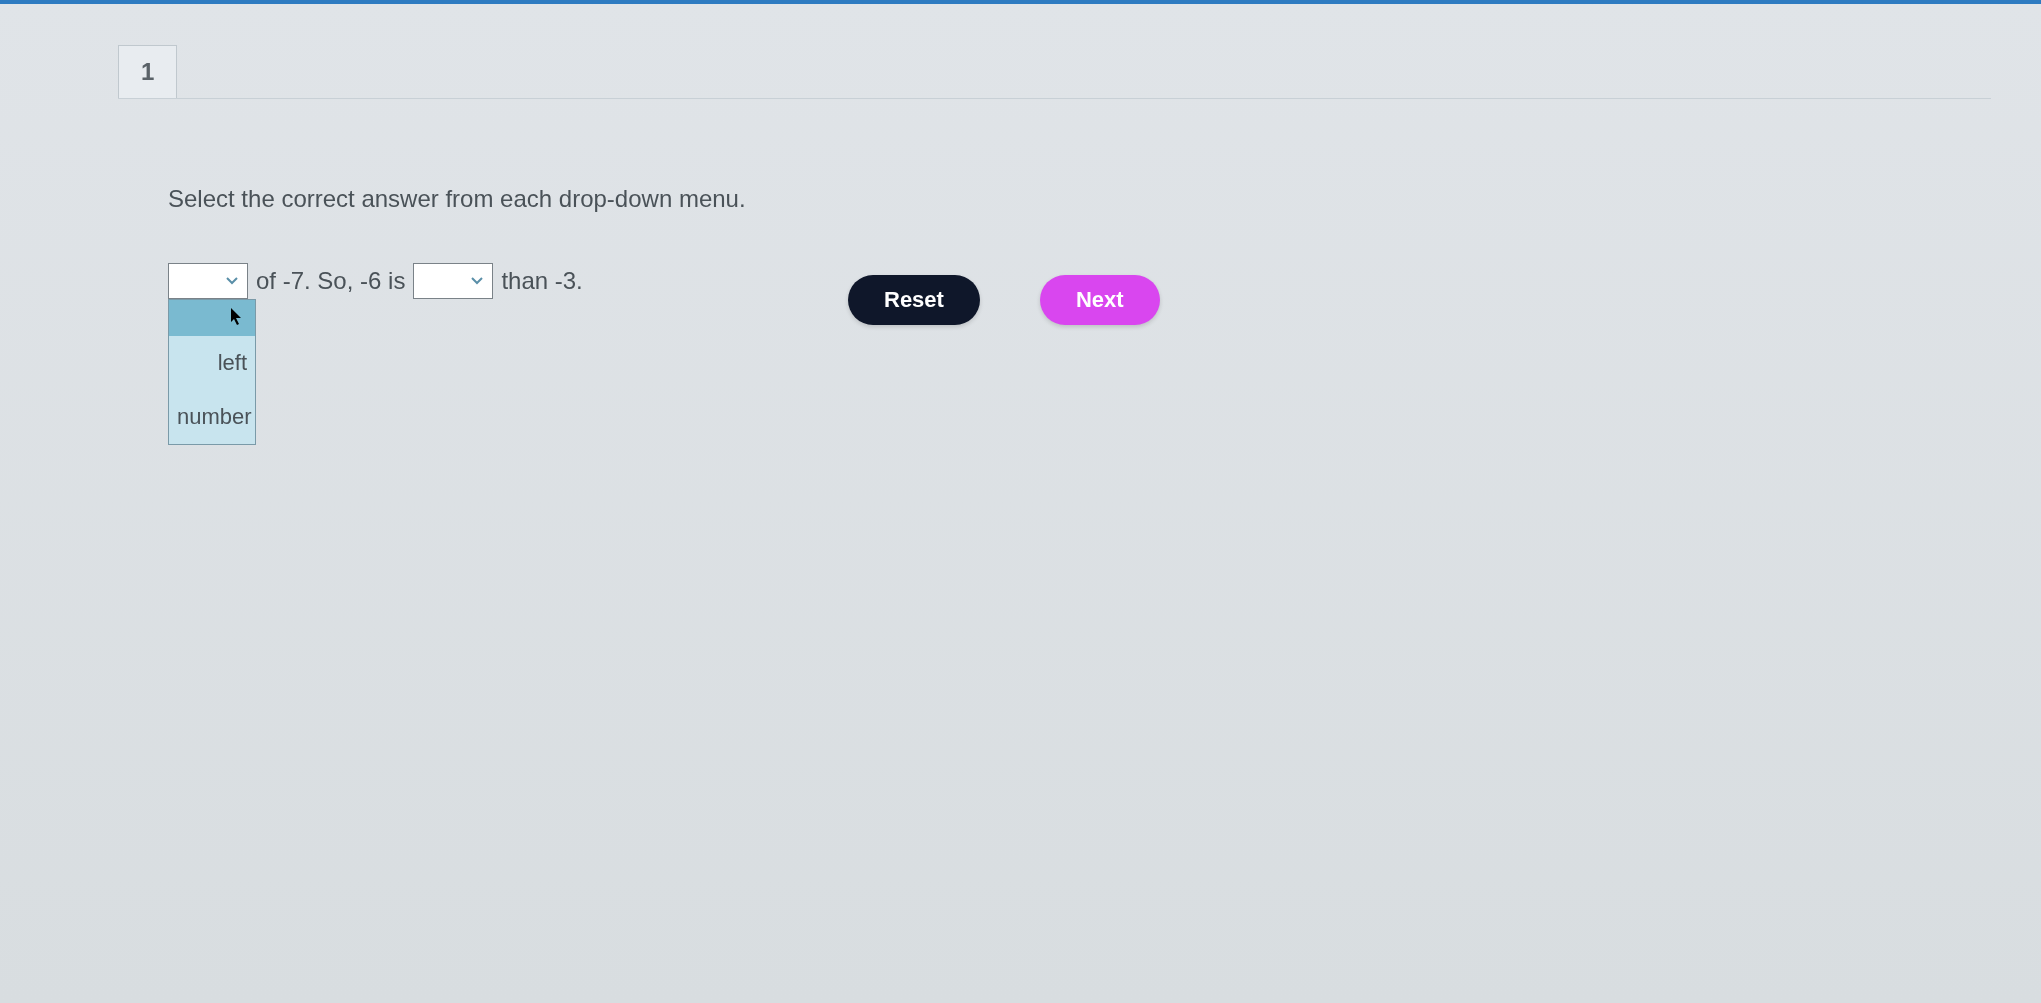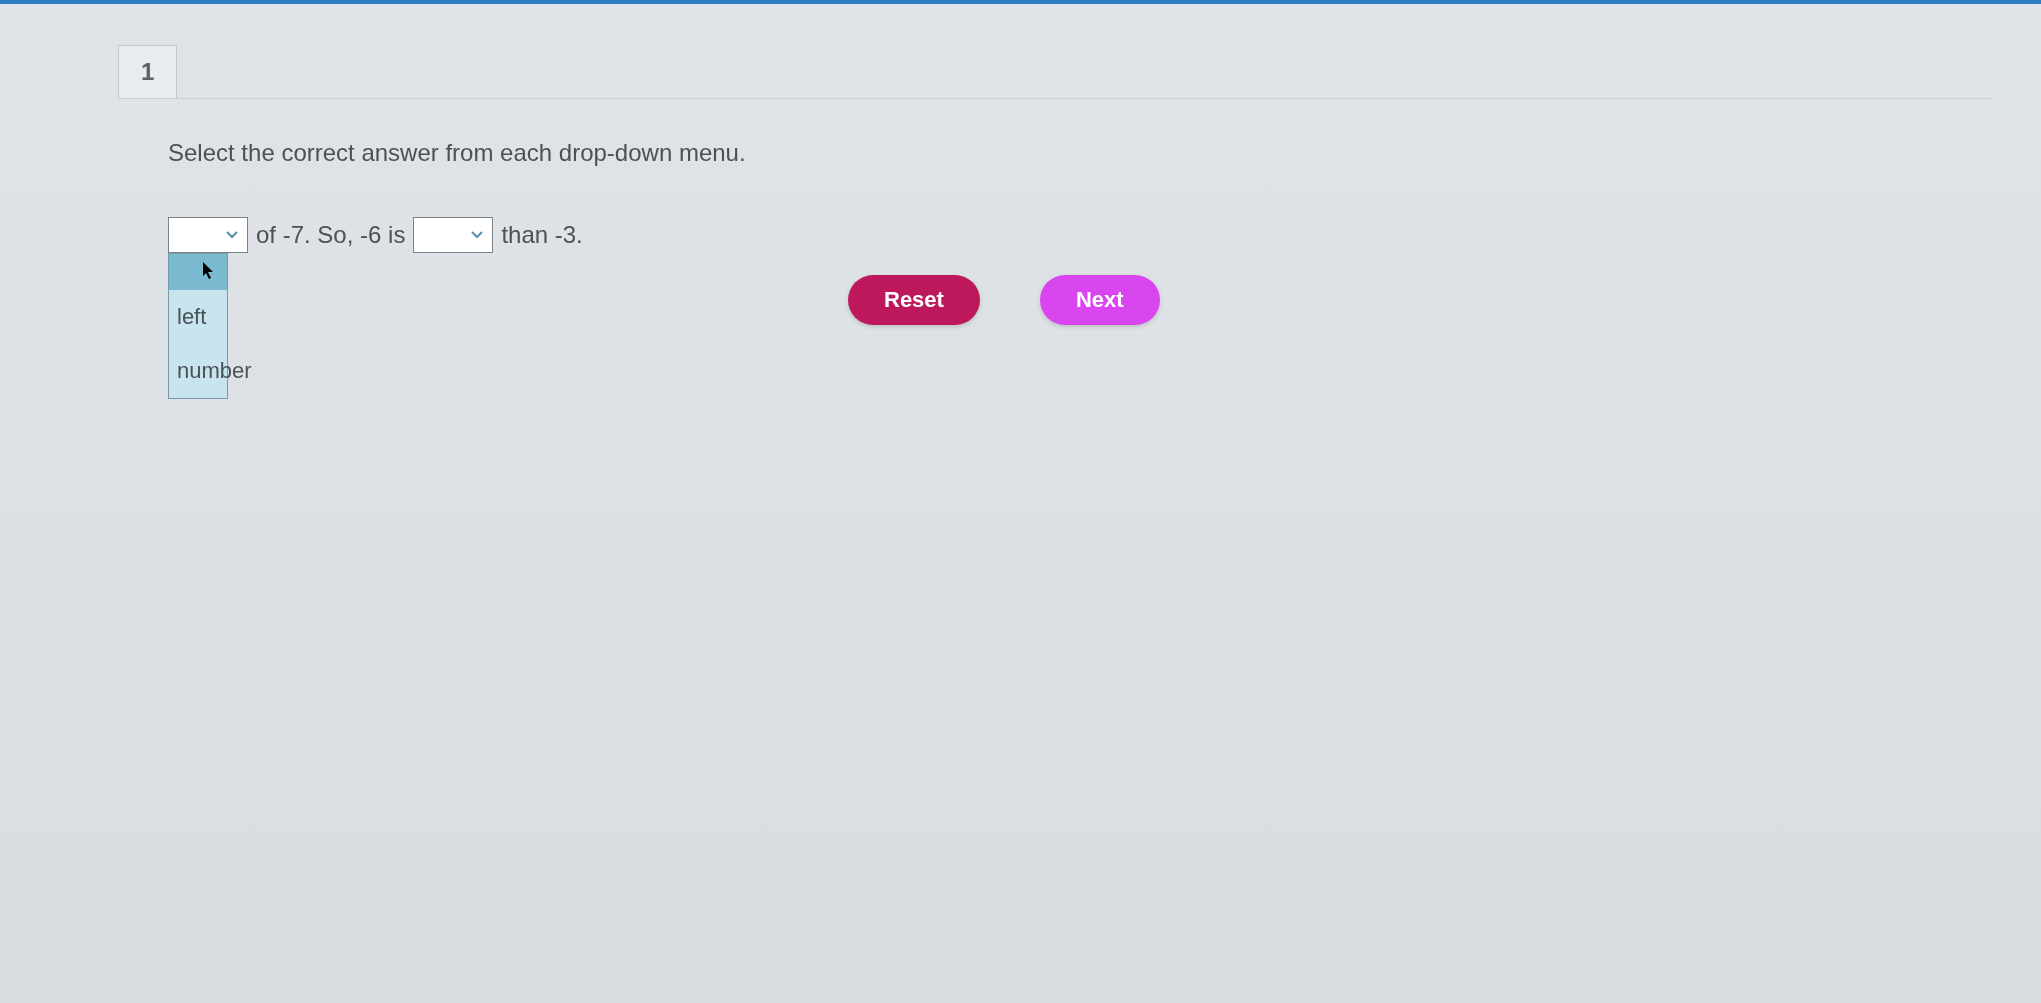--- a/index.html
+++ b/index.html
@@ -39,20 +39,21 @@
       border-bottom: none;
     }
     .question-body {
       padding: 40px 50px;
       border-top: 1px solid #c8d0d6;
     }
     .instruction {
       font-size: 24px;
       color: #4a5258;
       margin-bottom: 50px;
+      margin-top: 46px;
     }
     .question-line {
       font-size: 24px;
       color: #4a5258;
       display: flex;
       align-items: center;
       flex-wrap: wrap;
       gap: 8px;
       position: relative;
     }
@@ -77,24 +78,25 @@
       top: 50%;
       transform: translateY(-50%);
       pointer-events: none;
       color: #5a8fa8;
       font-size: 12px;
     }
     .dropdown-open {
       position: absolute;
       top: 36px;
       left: 0;
-      width: 60px;
+      width: 88px;
       background: #b8dae8;
       border: 1px solid #7a9aa8;
       z-index: 10;
+      text-align: right;
     }
     .dropdown-open-header {
       height: 36px;
       background: #7abad0;
       position: relative;
     }
     .cursor-icon {
       position: absolute;
       right: 10px;
       top: 8px;
@@ -121,21 +123,21 @@
       border: none;
       border-radius: 30px;
       padding: 12px 36px;
       font-size: 22px;
       font-weight: bold;
       color: #fff;
       cursor: pointer;
       box-shadow: 0 2px 4px rgba(0,0,0,0.15);
     }
     .btn-reset {
-      background: #be185d;
+      background: #0f172a;
     }
     .btn-next {
       background: #d946ef;
     }
   </style>
 </head>
 <body>
 
 <div class="top-border"></div>
 

